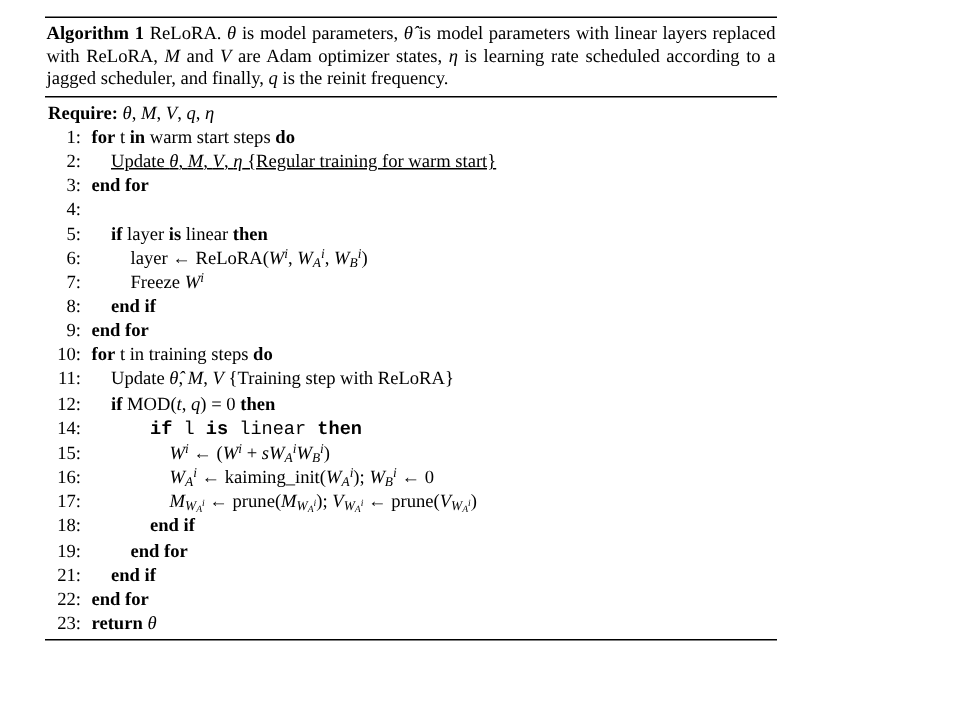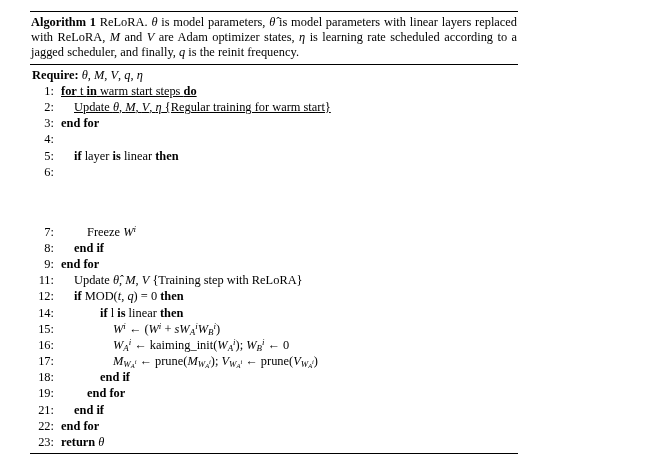--- a/index.html
+++ b/index.html
@@ -61,63 +61,68 @@
 <body>
 
 <div class="page">
   <div class="algo">
     <div class="caption"><b>Algorithm 1</b> ReLoRA. <i>θ</i> is model parameters, <i>θ̂</i> is model parameters with linear layers replaced with ReLoRA, <i>M</i> and <i>V</i> are Adam optimizer states, <i>η</i> is learning rate scheduled according to a jagged scheduler, and finally, <i>q</i> is the reinit frequency.</div>
     <div class="algo-body">
       <div class="require-line"><b>Require:</b> <i>θ</i>, <i>M</i>, <i>V</i>, <i>q</i>, <i>η</i></div>
       <div>
           <div class="line">
             <span class="num">1:</span>
-            <span class="content" style="padding-left: 0px; text-decoration: underline;"><b>for</b> t <b>in</b> warm start steps <b>do</b></span>
+            <span class="content" style="padding-left: 0px;"><b>for</b> t <b>in</b> warm start steps <b>do</b></span>
           </div>
           <div class="line">
             <span class="num">2:</span>
             <span class="content" style="padding-left: 13px; text-decoration: underline;">Update <i>θ</i>, <i>M</i>, <i>V</i>, <i>η</i> {Regular training for warm start}</span>
           </div>
           <div class="line">
             <span class="num">3:</span>
             <span class="content" style="padding-left: 0px;"><b>end for</b></span>
           </div>
           <div class="line">
             <span class="num">4:</span>
           </div>
           <div class="line">
             <span class="num">5:</span>
             <span class="content" style="padding-left: 13px;"><b>if</b> layer <b>is</b> linear <b>then</b></span>
           </div>
           <div class="line">
             <span class="num">6:</span>
+            <span class="content" style="padding-left: 26px;">layer ← ReLoRA(<i>W</i><sup><i>i</i></sup>, <i>W</i><sub><i>A</i></sub><sup><i>i</i></sup>, <i>W</i><sub><i>B</i></sub><sup><i>i</i></sup>)</span>
           </div>
           <div class="line">
             <span class="num">7:</span>
-            <span class="content" style="padding-left: 26px; margin-top: 44px;">Freeze <i>W</i><sup><i>i</i></sup></span>
+            <span class="content" style="padding-left: 26px;">Freeze <i>W</i><sup><i>i</i></sup></span>
           </div>
           <div class="line">
             <span class="num">8:</span>
             <span class="content" style="padding-left: 13px;"><b>end if</b></span>
           </div>
           <div class="line">
             <span class="num">9:</span>
             <span class="content" style="padding-left: 0px;"><b>end for</b></span>
+          </div>
+          <div class="line">
+            <span class="num">10:</span>
+            <span class="content" style="padding-left: 0px;"><b>for</b> t in training steps <b>do</b></span>
           </div>
           <div class="line">
             <span class="num">11:</span>
             <span class="content" style="padding-left: 13px;">Update <i>θ̂</i>, <i>M</i>, <i>V</i> {Training step with ReLoRA}</span>
           </div>
           <div class="line">
             <span class="num">12:</span>
             <span class="content" style="padding-left: 13px;"><b>if</b> MOD(<i>t</i>, <i>q</i>) = 0 <b>then</b></span>
           </div>
           <div class="line">
             <span class="num">14:</span>
-            <span class="content" style="padding-left: 39px;"><b>if</b> l <b>is</b> linear <b>then</b></span>
+            <span class="content" style="padding-left: 39px; font-family: Liberation Mono, monospace;"><b>if</b> l <b>is</b> linear <b>then</b></span>
           </div>
           <div class="line">
             <span class="num">15:</span>
             <span class="content" style="padding-left: 52px;"><i>W</i><sup><i>i</i></sup> ← (<i>W</i><sup><i>i</i></sup> + <i>sW</i><sub><i>A</i></sub><sup><i>i</i></sup><i>W</i><sub><i>B</i></sub><sup><i>i</i></sup>)</span>
           </div>
           <div class="line">
             <span class="num">16:</span>
             <span class="content" style="padding-left: 52px;"><i>W</i><sub><i>A</i></sub><sup><i>i</i></sup> ← kaiming_init(<i>W</i><sub><i>A</i></sub><sup><i>i</i></sup>); <i>W</i><sub><i>B</i></sub><sup><i>i</i></sup> ← 0</span>
           </div>
           <div class="line">

